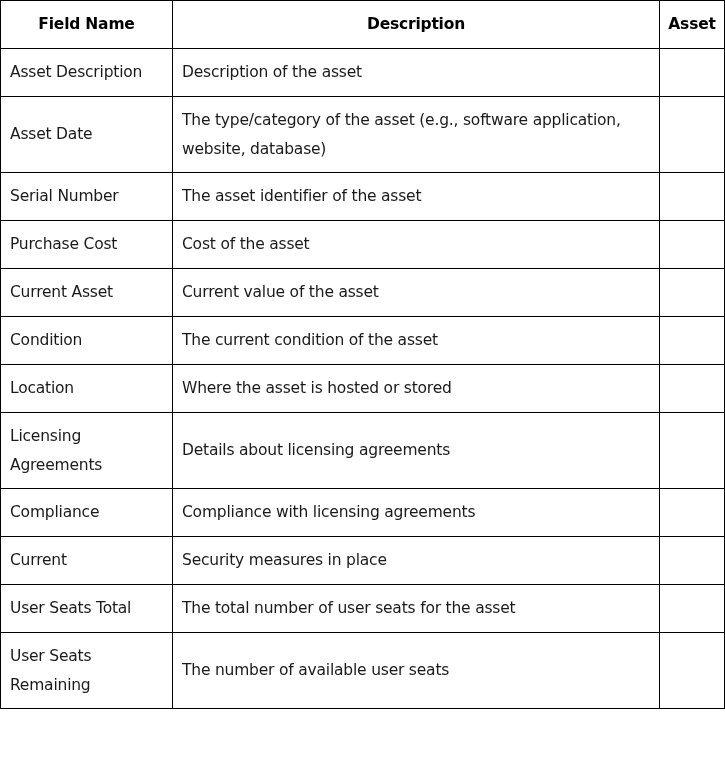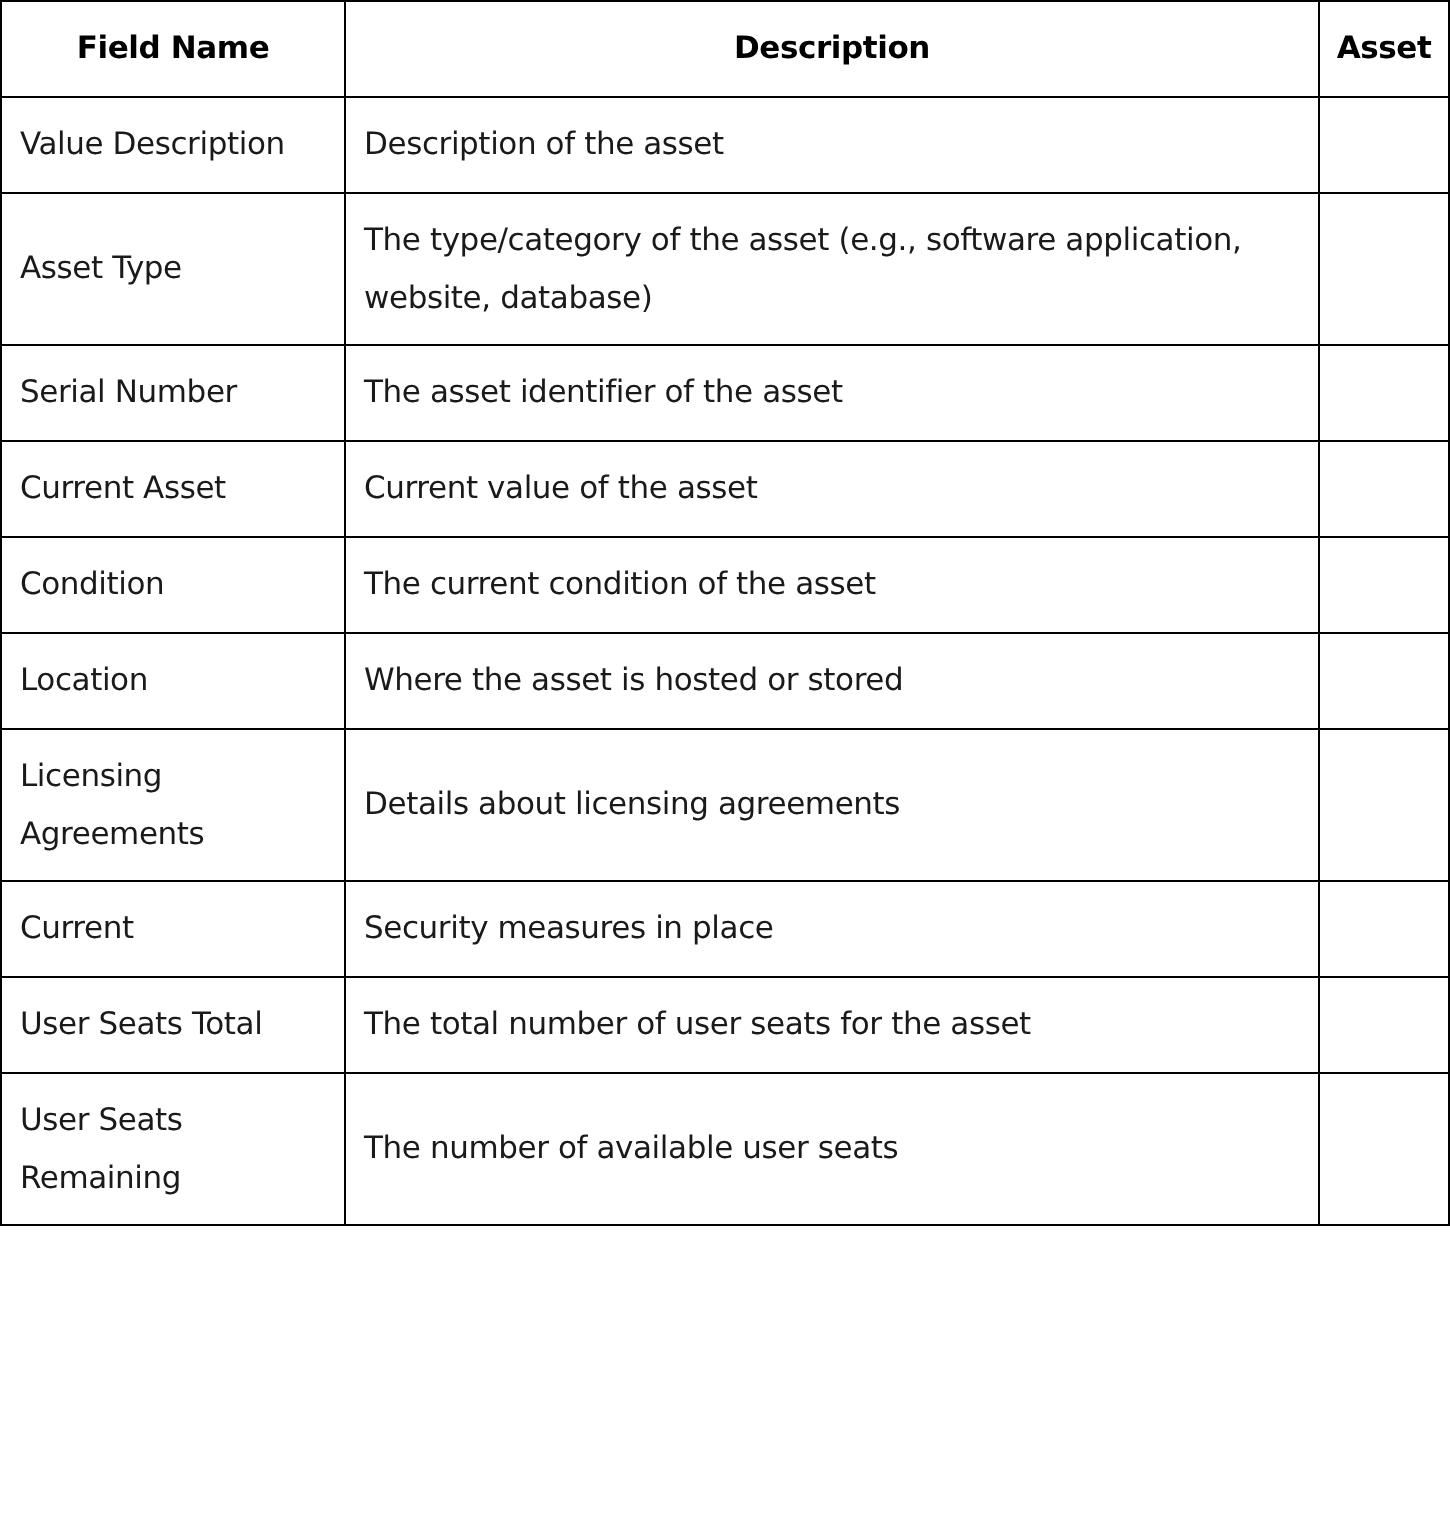--- a/index.html
+++ b/index.html
@@ -45,32 +45,37 @@
     </colgroup>
   <thead>
     <tr>
       <th>Field Name</th>
       <th>Description</th>
       <th>Asset</th>
     </tr>
   </thead>
   <tbody>
     <tr>
-      <td>Value Description</td>
+      <td>Asset Description</td>
       <td>Description of the asset</td>
       <td class="blank"></td>
     </tr>
     <tr class="tall">
-      <td>Asset Type</td>
+      <td>Asset Date</td>
       <td>The type/category of the asset (e.g., software application, website, database)</td>
       <td class="blank"></td>
     </tr>
     <tr>
       <td>Serial Number</td>
       <td>The asset identifier of the asset</td>
+      <td class="blank"></td>
+    </tr>
+    <tr>
+      <td>Purchase Cost</td>
+      <td>Cost of the asset</td>
       <td class="blank"></td>
     </tr>
     <tr>
       <td>Current Asset</td>
       <td>Current value of the asset</td>
       <td class="blank"></td>
     </tr>
     <tr>
       <td>Condition</td>
       <td>The current condition of the asset</td>
@@ -80,20 +85,25 @@
       <td>Location</td>
       <td>Where the asset is hosted or stored</td>
       <td class="blank"></td>
     </tr>
     <tr class="tall">
       <td>Licensing Agreements</td>
       <td>Details about licensing agreements</td>
       <td class="blank"></td>
     </tr>
     <tr>
+      <td>Compliance</td>
+      <td>Compliance with licensing agreements</td>
+      <td class="blank"></td>
+    </tr>
+    <tr>
       <td>Current</td>
       <td>Security measures in place</td>
       <td class="blank"></td>
     </tr>
     <tr>
       <td>User Seats Total</td>
       <td>The total number of user seats for the asset</td>
       <td class="blank"></td>
     </tr>
     <tr class="tall">

